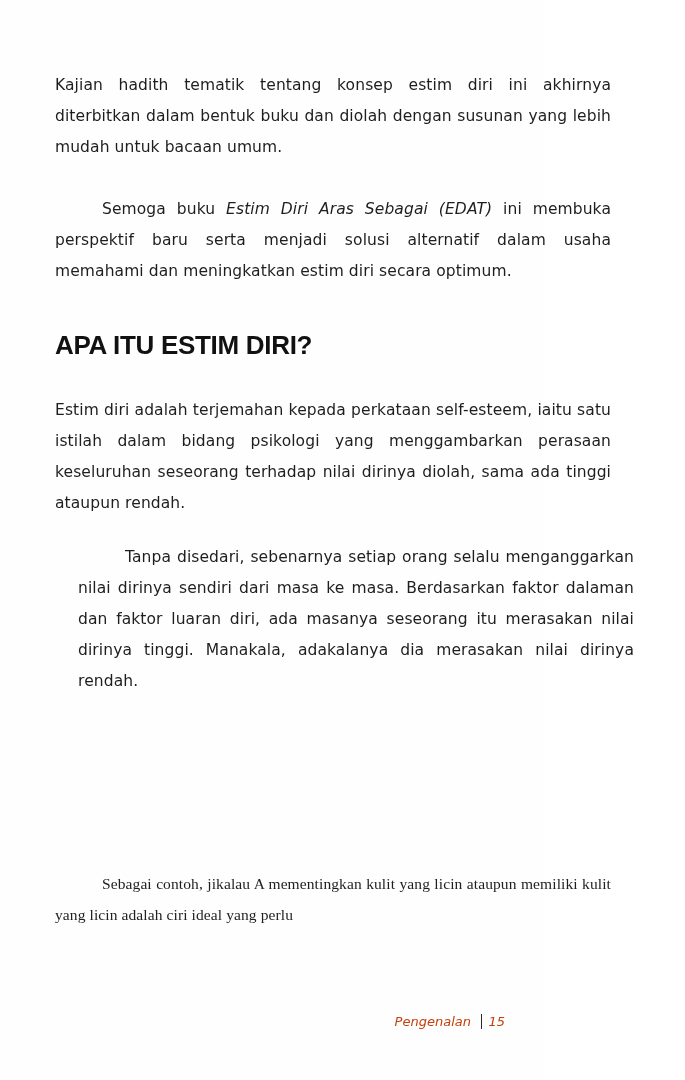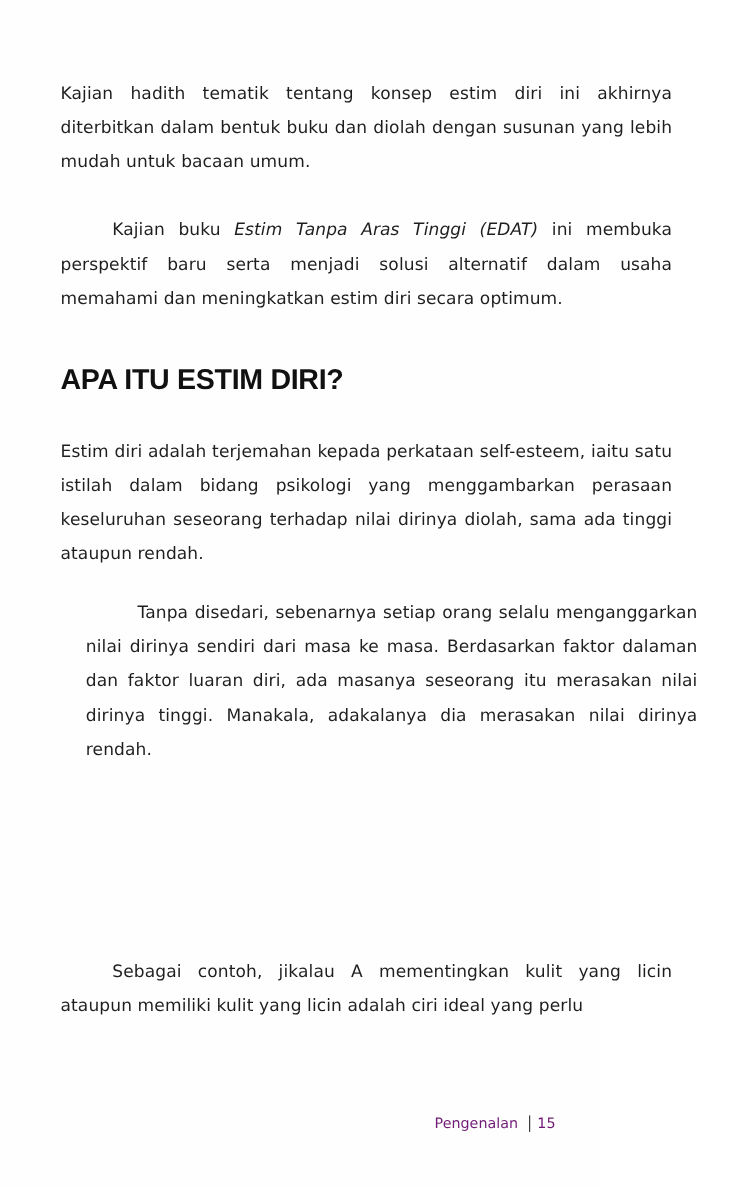--- a/index.html
+++ b/index.html
@@ -47,50 +47,51 @@
       letter-spacing: -0.3px;
       color: #111111;
       text-align: right;
     }
     em { font-style: italic; }
     .footer {
       position: absolute;
       right: 40px;
       top: 1014px;
       font-size: 13px;
-      color: #701a75;
+      color: #c2410c;
       display: flex;
       align-items: flex-start;
       gap: 6px;
+      font-style: italic;
     }
     .footer .sep {
       display: inline-block;
       width: 1.5px;
       height: 15px;
       background: #2a2a2a;
       margin-left: 4px;
     }
   </style>
 </head>
 <body>
 
 <div class="page">
 
   <p class="para" style="top:70px;">Kajian hadith tematik tentang konsep estim diri ini akhirnya diterbitkan dalam bentuk buku dan diolah dengan susunan yang lebih mudah untuk bacaan umum.</p>
 
-  <p class="para indent" style="top:194px;"><span>Kajian buku </span><em>Estim Tanpa Aras Tinggi (EDAT)</em><span> ini membuka perspektif baru serta menjadi solusi alternatif dalam usaha memahami dan meningkatkan estim diri secara optimum.</span></p>
+  <p class="para indent" style="top:194px;"><span>Semoga buku </span><em>Estim Diri Aras Sebagai (EDAT)</em><span> ini membuka perspektif baru serta menjadi solusi alternatif dalam usaha memahami dan meningkatkan estim diri secara optimum.</span></p>
 
   <h1 class="heading">APA ITU ESTIM DIRI?</h1>
 
   <p class="para" style="top:395px;">Estim diri adalah terjemahan kepada perkataan self-esteem, iaitu satu istilah dalam bidang psikologi yang menggambarkan perasaan keseluruhan seseorang terhadap nilai dirinya diolah, sama ada tinggi ataupun rendah.</p>
 
   <p class="para indent" style="top:542px;margin-left:23px;">Tanpa disedari, sebenarnya setiap orang selalu menganggarkan nilai dirinya sendiri dari masa ke masa. Berdasarkan faktor dalaman dan faktor luaran diri, ada masanya seseorang itu merasakan nilai dirinya tinggi. Manakala, adakalanya dia merasakan nilai dirinya rendah.</p>
 
 
-  <p class="para indent" style="top:868px;">Sebagai contoh, jikalau A mementingkan kulit yang licin ataupun memiliki kulit yang licin adalah ciri ideal yang perlu</p>
+  <p class="para indent" style="top:868px;font-family:Liberation Serif, serif;">Sebagai contoh, jikalau A mementingkan kulit yang licin ataupun memiliki kulit yang licin adalah ciri ideal yang perlu</p>
 
   <div class="footer">
     <span>Pengenalan</span>
     <span class="sep"></span>
     <span>15</span>
   </div>
 
 </div>
 
 </body></html>

